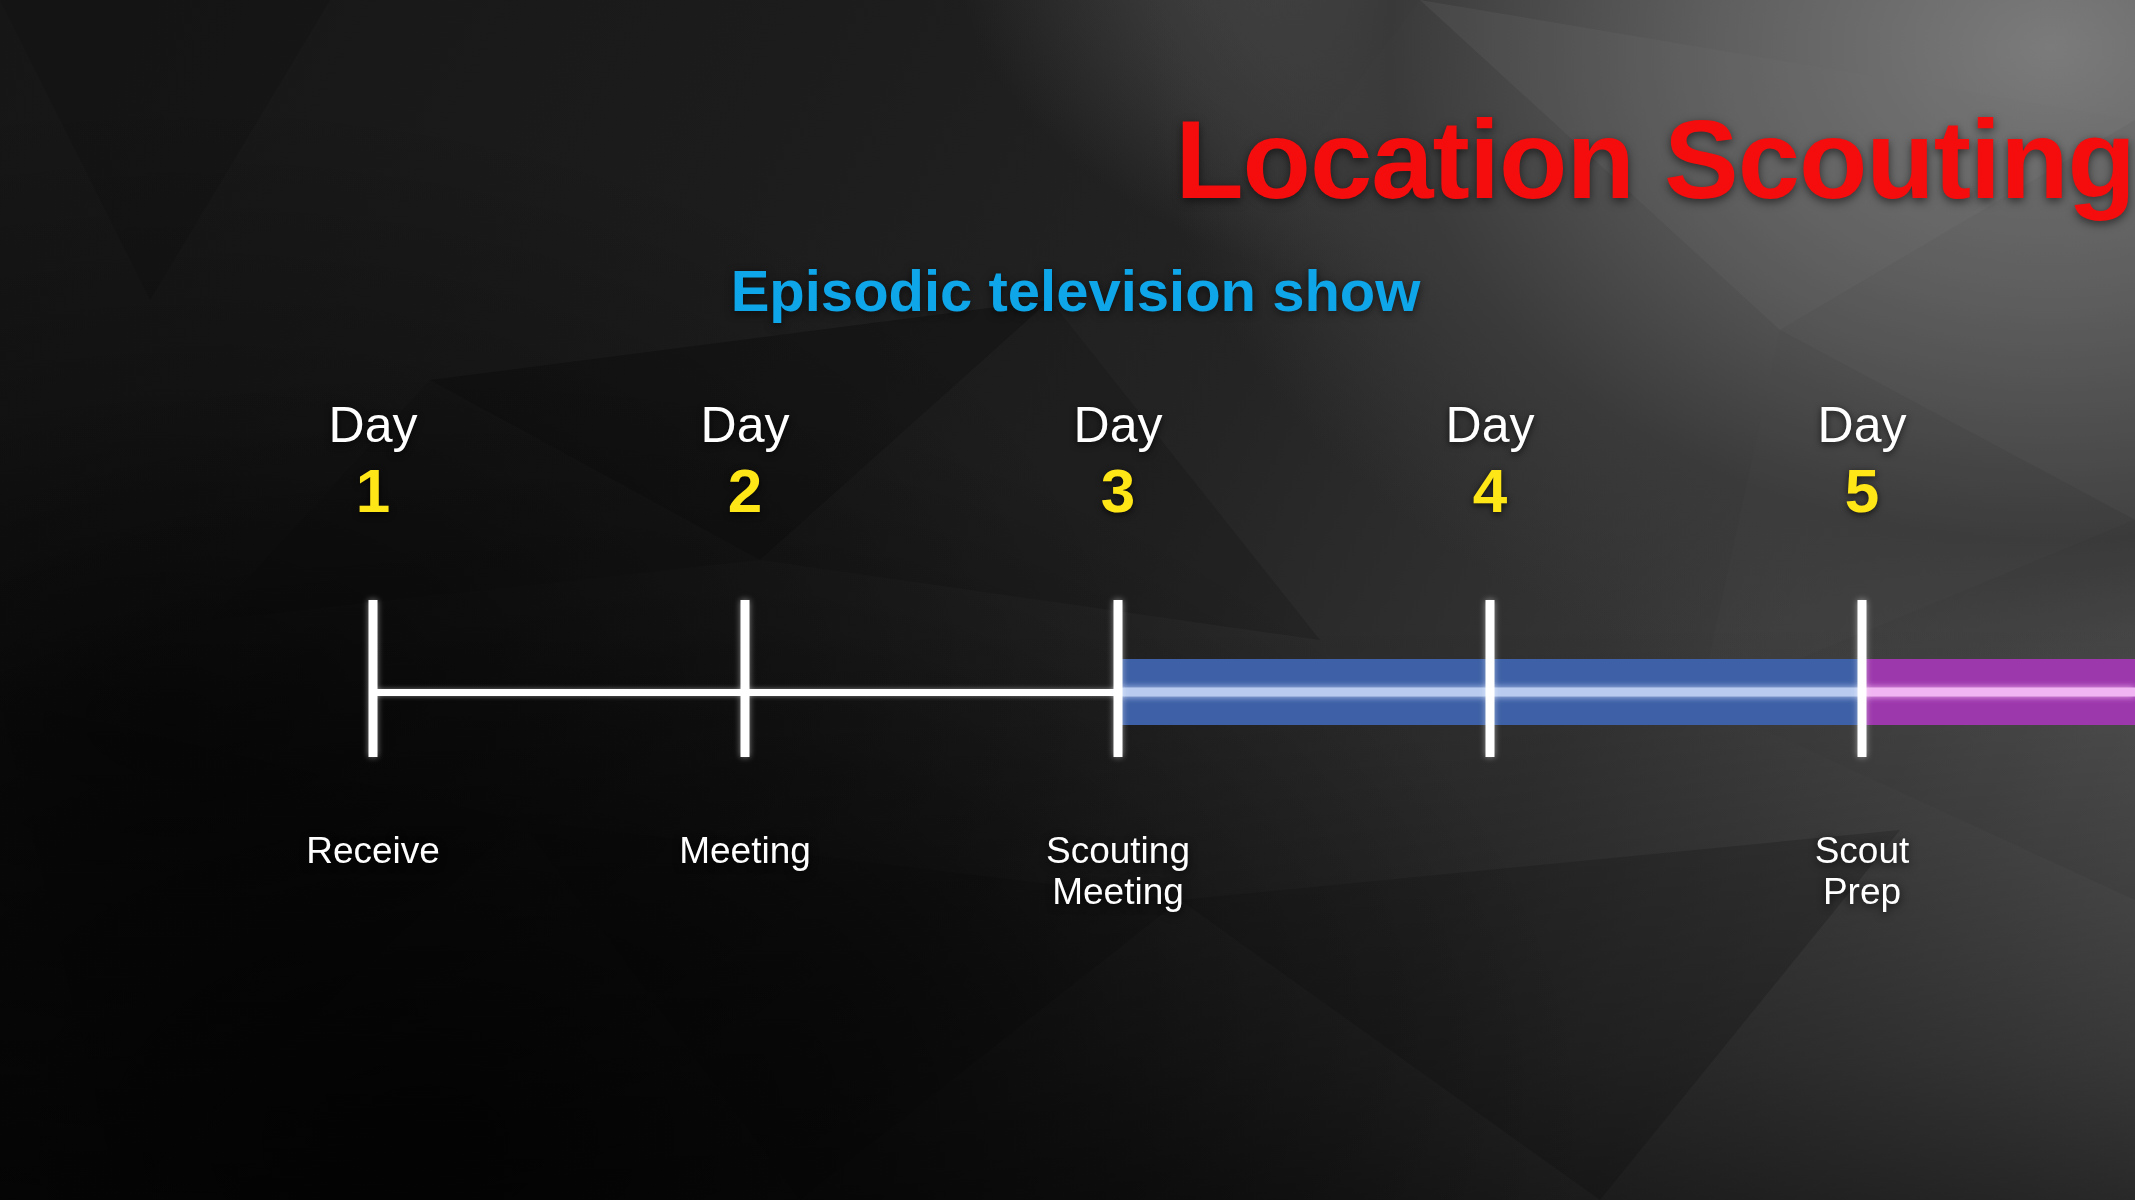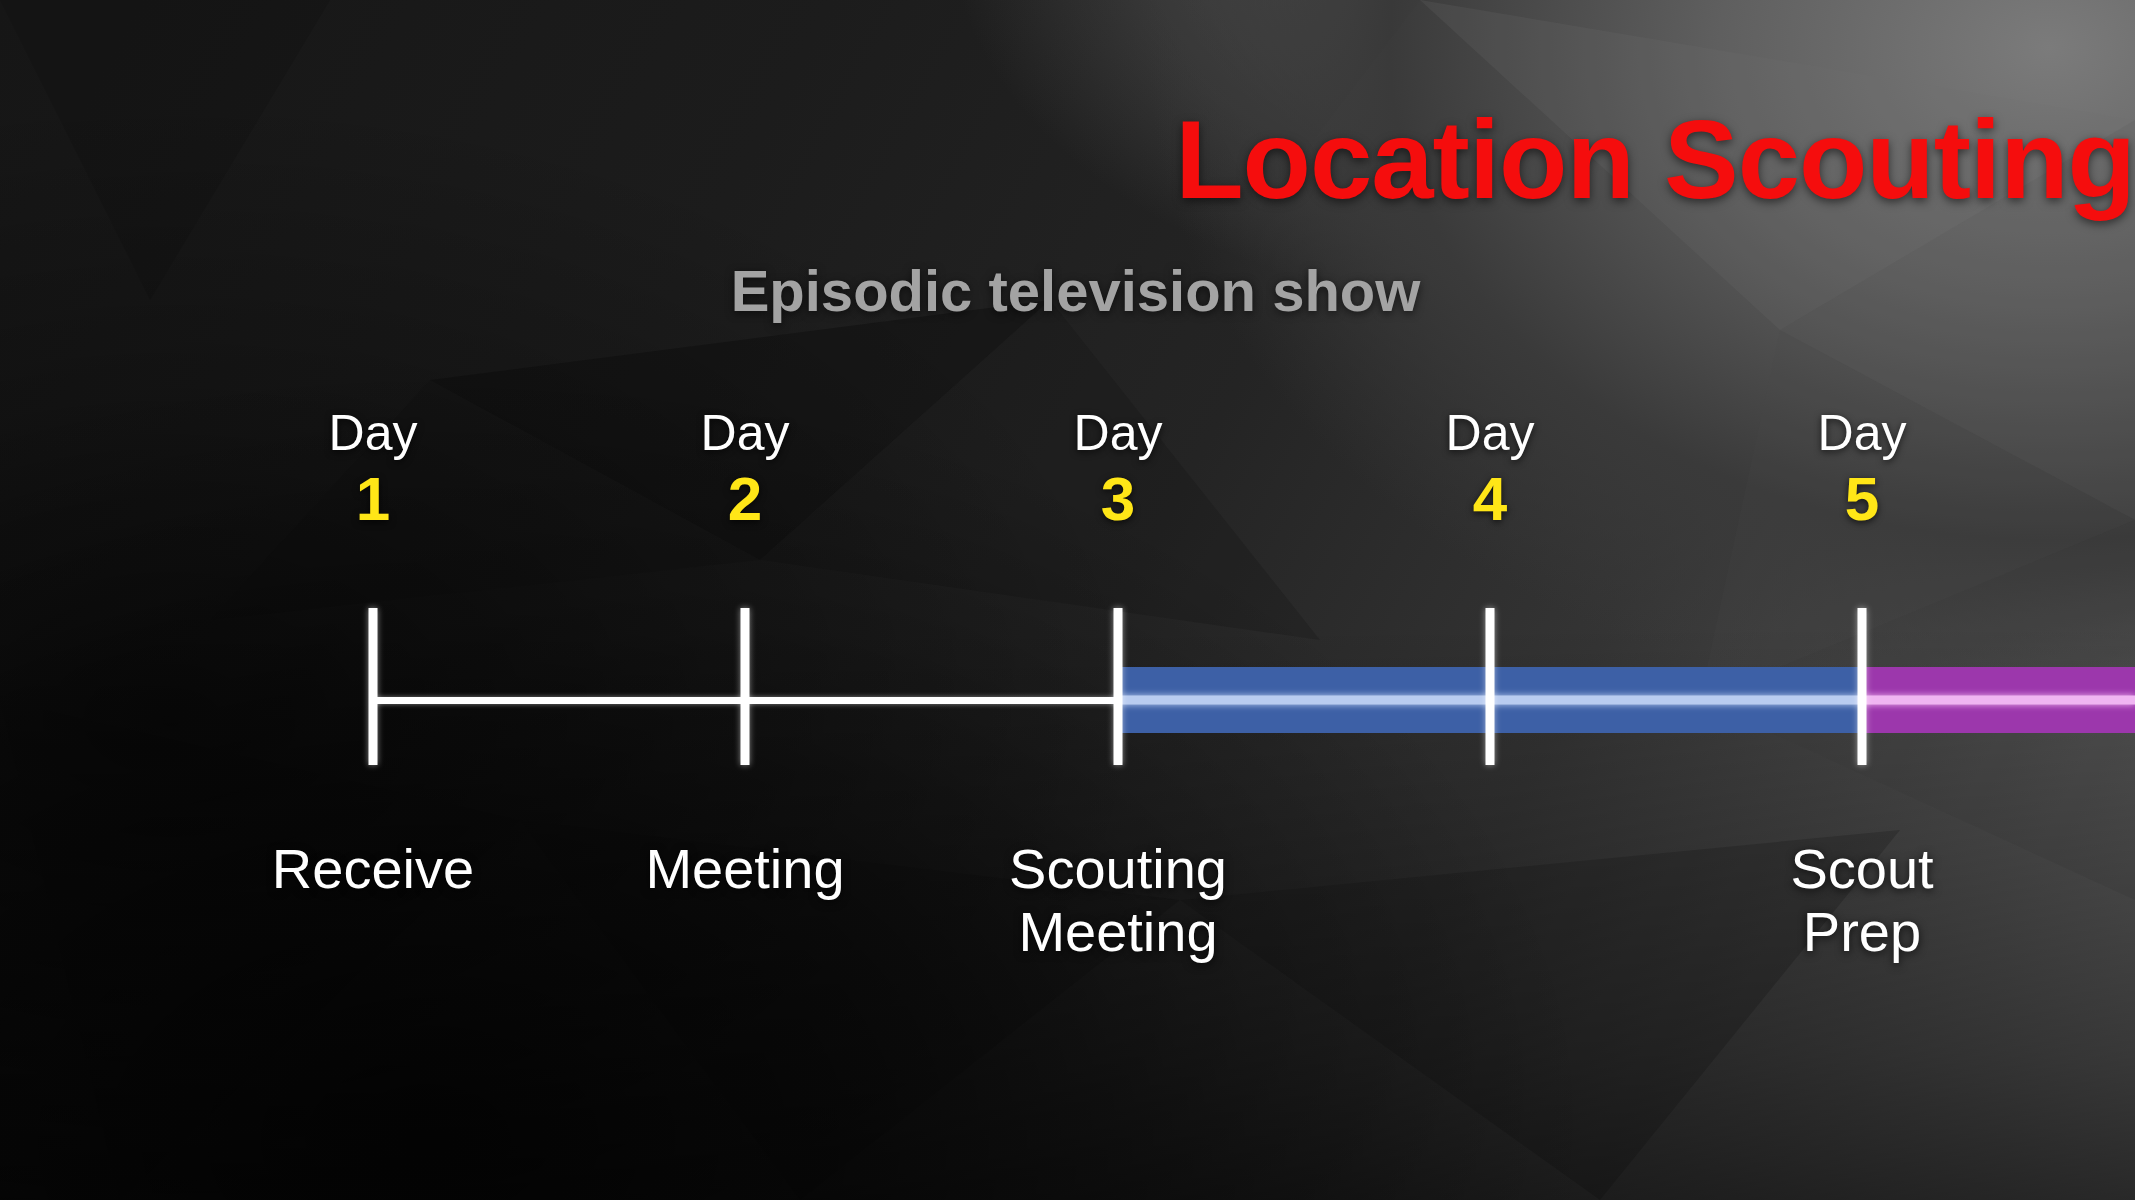--- a/index.html
+++ b/index.html
@@ -58,33 +58,32 @@
     text-shadow: 0 3px 10px rgba(0,0,0,.55);
   }
   .subtitle {
     position: absolute;
     left: 16px;
     right: 0;
     top: 262px;
     text-align: center;
     font-size: 58px;
     font-weight: bold;
-    color: #a3a3a3;
+    color: #0ea5e9;
     line-height: 1;
     text-shadow: 0 2px 8px rgba(0,0,0,.6);
   }
 
   
   #timeline {
     position: absolute;
     left: 0;
     top: 0;
     width: 2135px;
     height: 992px;
-    margin-top: 8px;
   }
 
   .seg-bar {
     position: absolute;
     height: 66px;
     top: 659px;
   }
   .seg-bar .seg-core {
     position: absolute;
     inset: 0;
@@ -138,21 +137,21 @@
     text-shadow: 0 2px 7px rgba(0,0,0,.7);
   }
 
   .eventlabel {
     position: absolute;
     top: 830px;
     width: 420px;
     transform: translateX(-50%);
     text-align: center;
     line-height: 1.12;
-    font-size: 56px;
+    font-size: 37px;
     color: #ffffff;
     text-shadow: 0 2px 9px rgba(0,0,0,.75);
   }
   .eventlabel span { display: block; }
 </style>
 </head>
 <body>
 
 <div id="slide">
 

